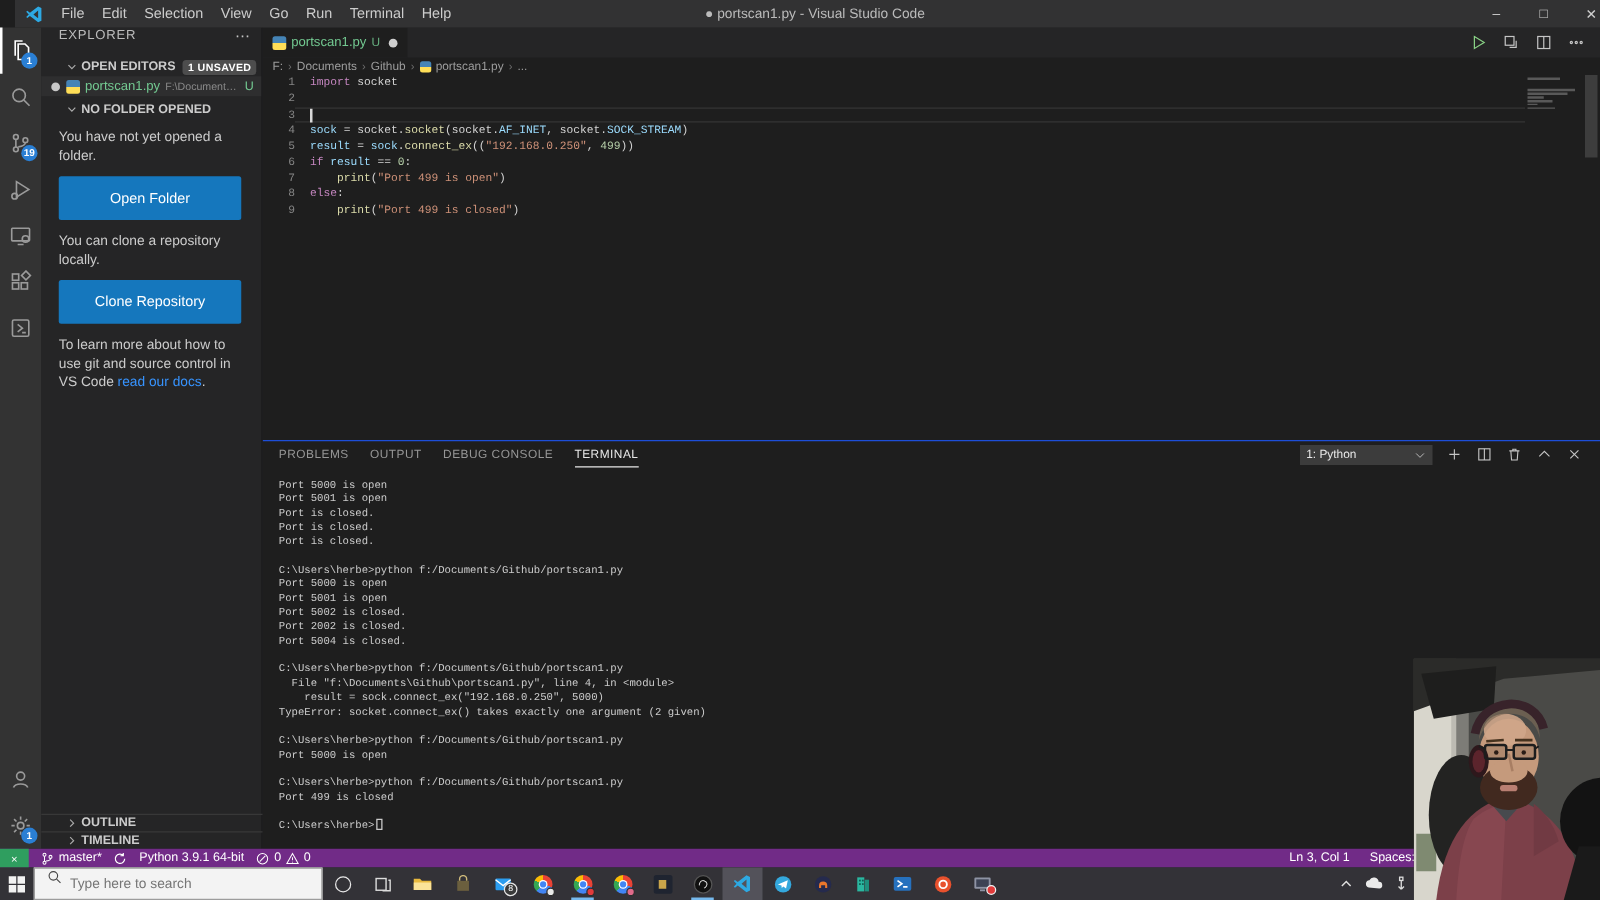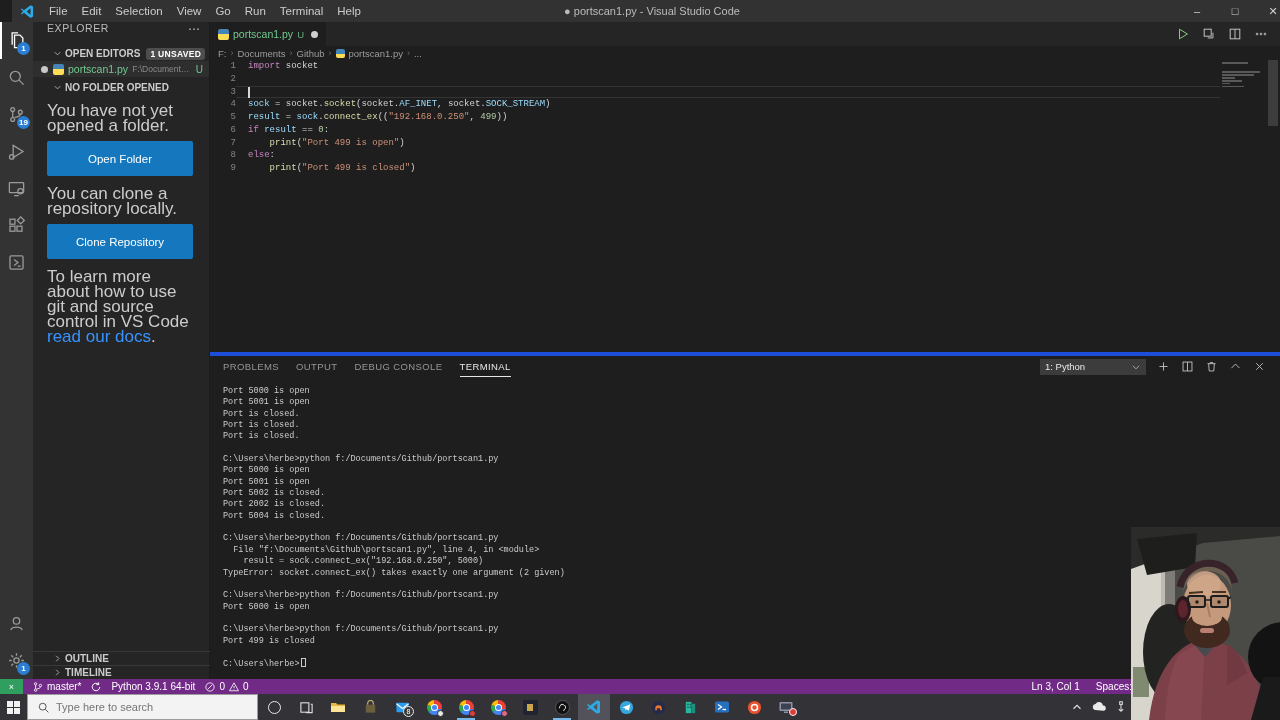--- a/index.html
+++ b/index.html
@@ -35,21 +35,21 @@
   .chev{width:11px;height:11px;margin:0 2px;color:#aaaaaa;}
   .chev svg{width:11px;height:11px;fill:none;stroke:currentColor;stroke-width:1.4px;}
   .badge-pill{margin-left:6px;background:#4d4d4d;color:#ffffff;font-size:8.5px;font-weight:bold;border-radius:3px;padding:1px 4px;letter-spacing:.3px;}
   .oe-file{height:16px;display:flex;align-items:center;padding:0 6px 0 8px;background:#2e2e2f;}
   .dirty-dot{width:7px;height:7px;border-radius:50%;background:#c8c8c8;margin-right:5px;flex:none;}
   .py-ico{width:11px;height:11px;border-radius:2px;background:linear-gradient(180deg,#4584b6 50%,#ffde57 50%);margin-right:4px;flex:none;}
   .oe-name{color:#73c991;font-size:10.5px;white-space:nowrap;}
   .oe-path{color:#8a8a8a;font-size:8.5px;margin-left:4px;white-space:nowrap;overflow:hidden;text-overflow:ellipsis;flex:1;}
   .oe-git{color:#73c991;font-size:10px;margin-left:4px;}
   .sb-body{padding:8px 18px 0 14px;color:#cccccc;line-height:15px;}
-  .sb-body p{margin-bottom:8px;font-size:17px;}
+  .sb-body p{margin-bottom:8px;font-size:11px;}
   .sb-btn{display:block;width:146px;margin:2px 0 10px 0;height:35px;background:#1577bd;color:#ffffff;border:none;
     font-size:11.5px;font-family:"Liberation Sans",sans-serif;border-radius:2px;cursor:pointer;}
   .sb-link{color:#3794ff;}
   .sb-bottom{position:absolute;bottom:0;left:0;width:177px;}
   .sb-bottom .sb-sect{border-top:1px solid #383838;height:14px;}
 
   
   .editorgroup{left:210px;top:22px;width:1070px;height:657px;background:#1e1e1e;}
   .tabbar{height:24px;background:#252526;display:flex;}
   .tab{height:24px;background:#1e1e1e;display:flex;align-items:center;padding:0 8px;min-width:108px;}
@@ -65,21 +65,21 @@
   .ln{width:26px;text-align:right;color:#858585;flex:none;}
   .lc{padding-left:12px;}
   .tk-k{color:#c586c0;} .tk-p{color:#d4d4d4;} .tk-v{color:#9cdcfe;} .tk-f{color:#dcdcaa;} .tk-s{color:#ce9178;} .tk-n{color:#b5cea8;} .tk-c{color:#9cdcfe;}
   .cur-line{position:absolute;left:26px;right:60px;top:25.5px;height:12.75px;border-top:1px solid rgba(255,255,255,.10);border-bottom:1px solid rgba(255,255,255,.10);}
   .cursor-bar{position:absolute;left:38px;top:26.5px;width:1.5px;height:11px;background:#d8d8d8;}
   .minimap{position:absolute;right:16px;top:2px;width:42px;}
   .minimap div{height:1.6px;margin-bottom:1.4px;background:#8a8a8a;opacity:.55;}
   .vscroll{position:absolute;right:2px;top:0px;width:10px;height:66px;background:rgba(121,121,121,.35);}
 
   
-  .panel{position:relative;height:327px;background:#1e1e1e;border-top:4px solid #1d4ed8;}
+  .panel{position:relative;height:327px;background:#1e1e1e;border-top:1px solid #1d4ed8;}
   .panel-head{height:21px;display:flex;align-items:center;padding-left:13px;gap:17px;}
   .ptab{font-size:9.5px;letter-spacing:.4px;color:#969696;height:21px;display:flex;align-items:center;}
   .ptab.active{color:#e7e7e7;border-bottom:1px solid #e7e7e7;}
   .panel-right{margin-left:auto;display:flex;align-items:center;gap:11px;padding-right:14px;}
   .shell-select{width:106px;height:16px;background:#3c3c3c;color:#e8e8e8;font-size:9.5px;display:flex;align-items:center;padding:0 5px;}
   .shell-select .sel-chev{margin-left:auto;width:10px;height:10px;color:#cccccc;}
   .p-act{width:13px;height:13px;color:#c5c5c5;}
   .term{padding:9px 0 0 13px;font-family:"Liberation Mono","DejaVu Sans Mono",monospace;font-size:8.5px;color:#cccccc;}
   .tline{height:11.35px;line-height:11.35px;white-space:pre;}
   .term-cursor{display:inline-block;width:5px;height:8.5px;border:1px solid #cccccc;vertical-align:-1px;margin-left:1px;}
@@ -89,21 +89,21 @@
   .remote-box{width:23px;height:15px;background:#2f9e5f;display:flex;align-items:center;justify-content:center;font-size:9px;color:#fff;flex:none;}
   .sb-item{display:flex;align-items:center;gap:3px;margin-left:9px;white-space:nowrap;}
   .sb-item .mini{width:12px;height:12px;}
   .status-right{position:absolute;right:148px;display:flex;gap:16px;}
 
   
   .taskbar{left:0;top:694px;width:1280px;height:26px;background:#333237;z-index:6;display:flex;align-items:stretch;}
   .start-btn{width:27px;display:flex;align-items:center;justify-content:center;}
   .win-grid{width:13px;height:13px;display:grid;grid-template-columns:6px 6px;grid-template-rows:6px 6px;gap:1px;}
   .win-grid span{background:#f2f2f2;}
-  .tb-search{width:231px;background:#f3f3f3;display:flex;align-items:center;border:1px solid #9c9c9c;}
+  .tb-search{width:231px;background:#f3f3f3;display:flex;border:1px solid #9c9c9c;}
   .tb-search .mag{width:13px;height:13px;margin:0 6px 0 9px;color:#444;}
   .tb-search input{border:none;outline:none;background:transparent;font-size:11px;color:#333;width:170px;font-family:"Liberation Sans",sans-serif;}
   .tb-apps{display:flex;}
   .tb-cell{width:32px;display:flex;align-items:center;justify-content:center;position:relative;}
   .tb-cell.active-app{background:#53525a;}
   .tb-cell.running:after{content:"";position:absolute;left:7px;right:7px;bottom:0;height:2px;background:#76b9ed;}
   .tb-badge{position:absolute;right:4px;bottom:3px;min-width:11px;height:11px;border-radius:6px;background:#3a3a3a;border:1px solid #e8e8e8;
     color:#fff;font-size:7px;display:flex;align-items:center;justify-content:center;}
   .tb-dot{position:absolute;right:5px;bottom:4px;width:8px;height:8px;border-radius:50%;background:#e23b3b;border:1px solid #f3f3f3;}
   .chrome{width:15px;height:15px;border-radius:50%;background:conic-gradient(#ea4335 0 30%,#4285f4 30% 63%,#34a853 63% 82%,#fbbc05 82% 100%);display:flex;align-items:center;justify-content:center;}

